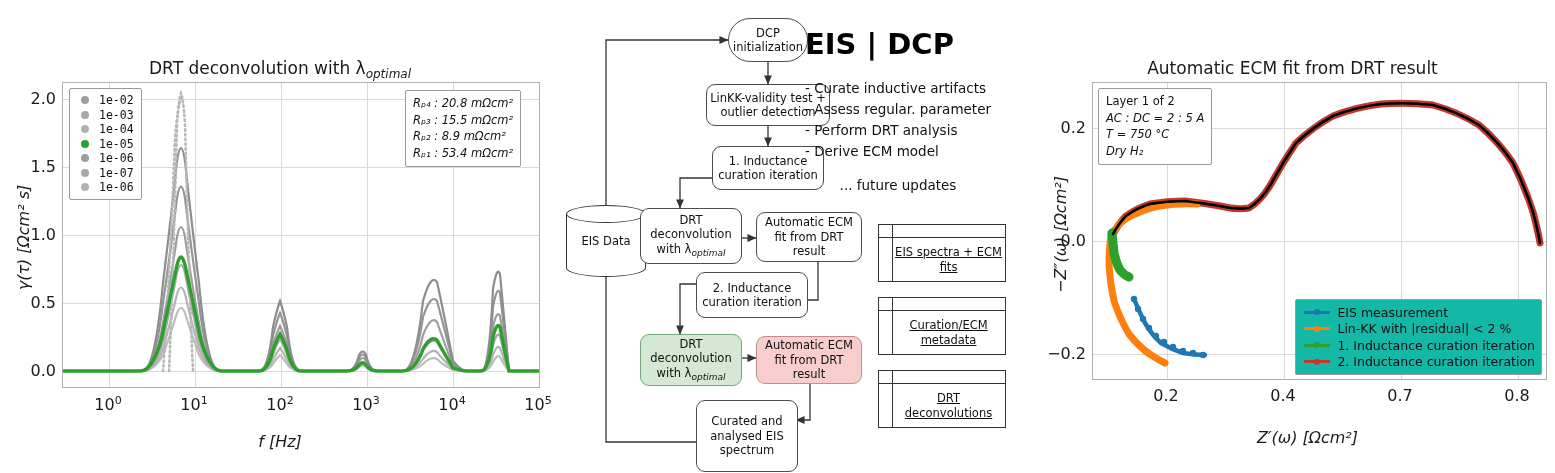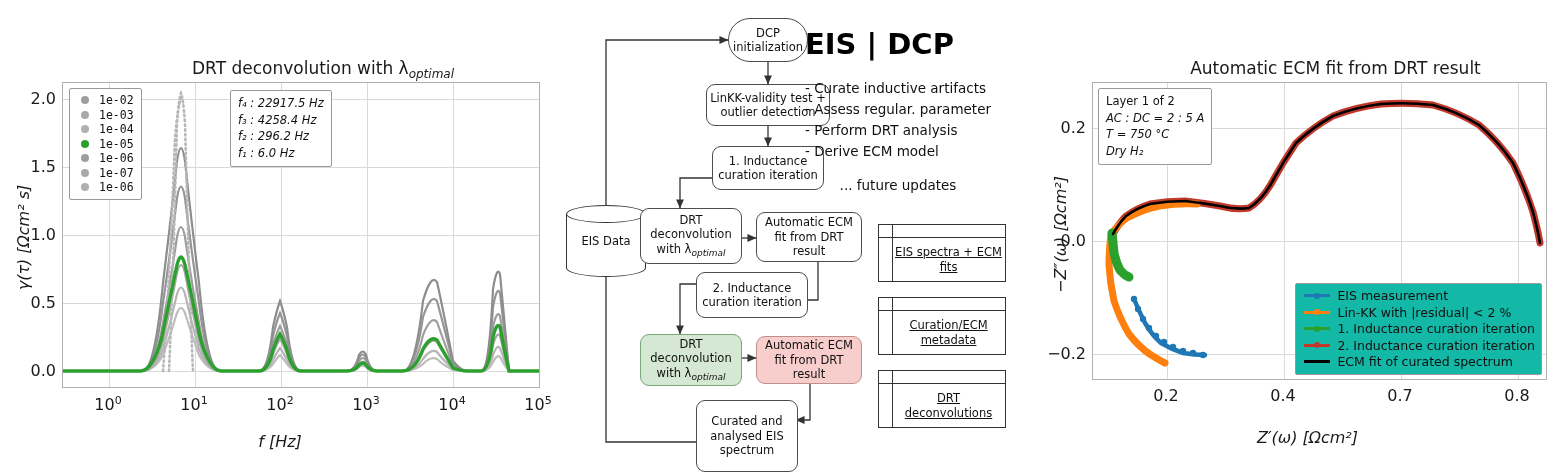--- a/index.html
+++ b/index.html
@@ -7,21 +7,21 @@
   body {
     width:1555px; height:473px;
     background:#ffffff;
     font-family:"DejaVu Sans", sans-serif;
     overflow:hidden;
     position:relative;
   }
   .figure { position:relative; width:1555px; height:473px; }
 
   
-  .panel { position:absolute;padding-left:43px; }
+  .panel { position:absolute; }
 
   
   .chart-title {
     position:absolute; width:100%; text-align:center;
     font-size:17px; color:#1a1a1a; white-space:nowrap;
   }
   .plot-area {
     position:absolute; background:#fff;
     border:1.1px solid #b0b0b0;
     overflow:hidden;
@@ -173,27 +173,27 @@
         <div class="legend-row">
           <span class="legend-dot" style="background:#a8a8a8;"></span>
           <span class="legend-txt">1e-07</span>
         </div>
         <div class="legend-row">
           <span class="legend-dot" style="background:#b0b0b0;"></span>
           <span class="legend-txt">1e-06</span>
         </div>
       </div>
 
-      <div class="anno-box" style="left:167px; top:7px;">
-        <div style="font-style:italic;">f₄ : 22917.5 Hz</div>
-        <div style="font-style:italic;">f₃ : 4258.4 Hz</div>
-        <div style="font-style:italic;">f₂ : 296.2 Hz</div>
-        <div style="font-style:italic;">f₁ : 6.0 Hz</div>
+
+      <div class="anno-box" style="left:342px; top:7px;">
+        <div style="font-style:italic;">Rₚ₄ : 20.8 mΩcm²</div>
+        <div style="font-style:italic;">Rₚ₃ : 15.5 mΩcm²</div>
+        <div style="font-style:italic;">Rₚ₂ : 8.9 mΩcm²</div>
+        <div style="font-style:italic;">Rₚ₁ : 53.4 mΩcm²</div>
       </div>
-
     </div>
 
     <div class="tick-lbl tick-x" style="left:108px; top:394px;">10<sup style="font-size:11px;">0</sup></div>
     <div class="tick-lbl tick-x" style="left:194px; top:394px;">10<sup style="font-size:11px;">1</sup></div>
     <div class="tick-lbl tick-x" style="left:280px; top:394px;">10<sup style="font-size:11px;">2</sup></div>
     <div class="tick-lbl tick-x" style="left:366px; top:394px;">10<sup style="font-size:11px;">3</sup></div>
     <div class="tick-lbl tick-x" style="left:452px; top:394px;">10<sup style="font-size:11px;">4</sup></div>
     <div class="tick-lbl tick-x" style="left:538px; top:394px;">10<sup style="font-size:11px;">5</sup></div>
 
     <div class="tick-lbl tick-y" style="left:14px; top:370px; width:42px;">0.0</div>
@@ -377,24 +377,20 @@
               <span class="mk" style="background:#2ca02c;"></span>
             </span>
           <span class="legend-txt2">1. Inductance curation iteration</span>
         </div>
         <div class="legend-row2">
           <span class="legend-line" style="background:#c0392b;">
               <span class="mk" style="background:#c0392b;"></span>
             </span>
           <span class="legend-txt2">2. Inductance curation iteration</span>
         </div>
-        <div class="legend-row2">
-          <span class="legend-line" style="background:#000; height:3px;"></span>
-          <span class="legend-txt2">ECM fit of curated spectrum</span>
-        </div>
       </div>
     </div>
 
     <div class="tick-lbl tick-x" style="left:136px; top:386px;">0.2</div>
     <div class="tick-lbl tick-x" style="left:253px; top:386px;">0.4</div>
     <div class="tick-lbl tick-x" style="left:370px; top:386px;">0.7</div>
     <div class="tick-lbl tick-x" style="left:487px; top:386px;">0.8</div>
 
     <div class="tick-lbl tick-y" style="left:8px; top:127px; width:48px;">0.2</div>
     <div class="tick-lbl tick-y" style="left:8px; top:240px; width:48px;">0.0</div>

